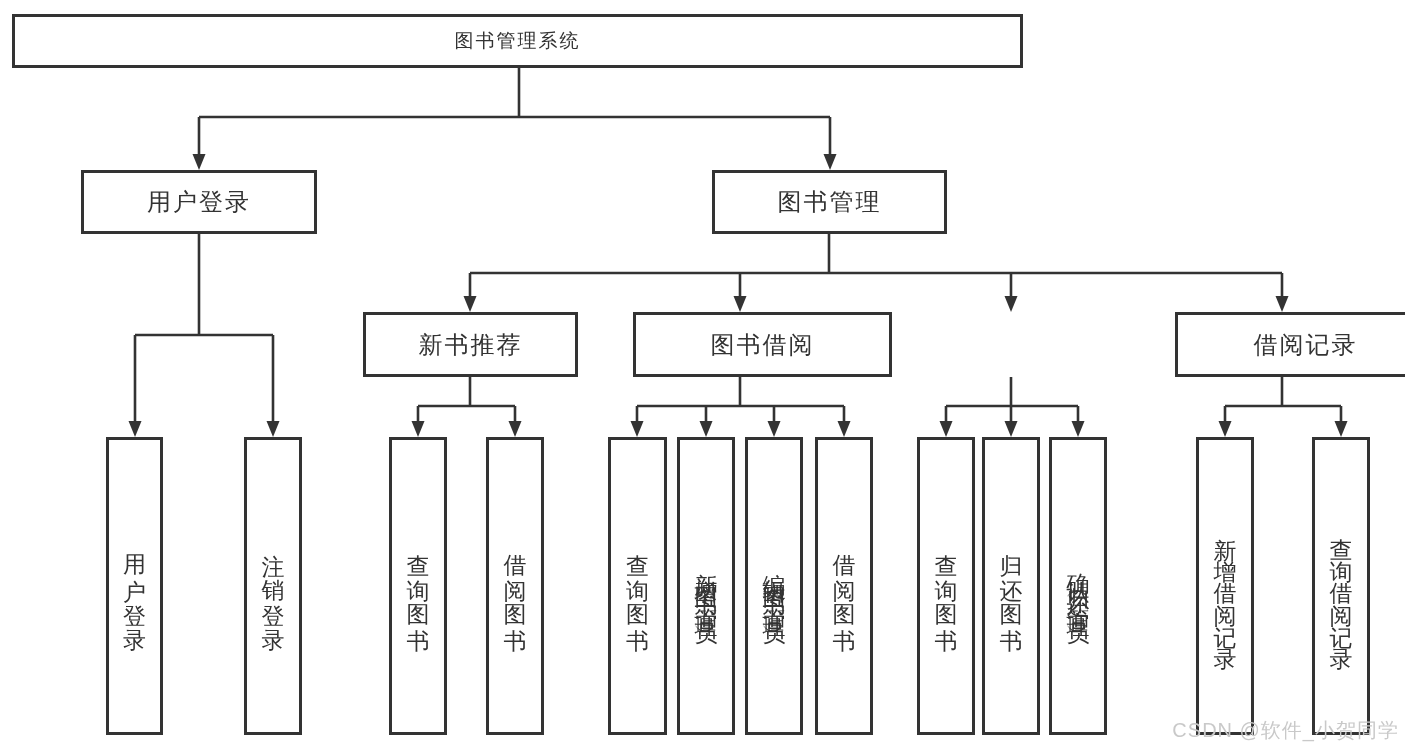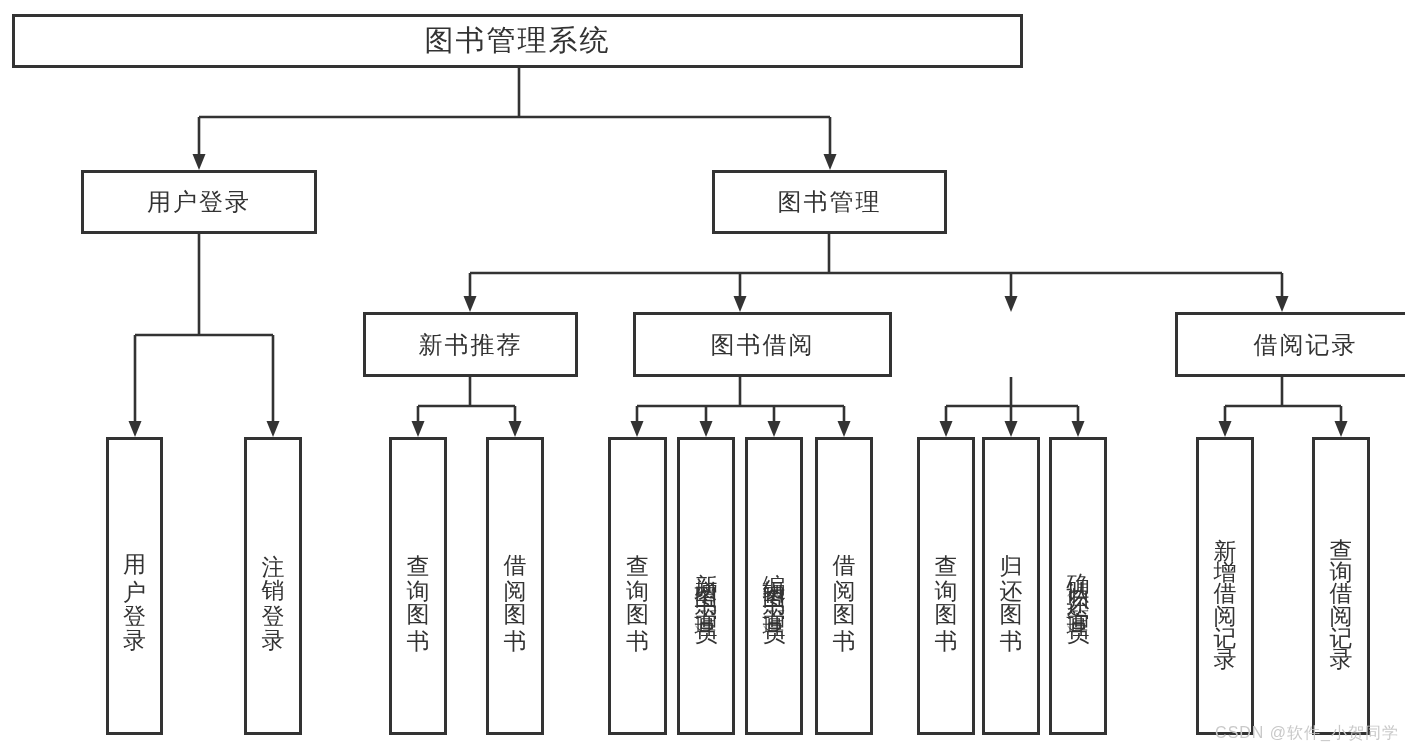--- a/index.html
+++ b/index.html
@@ -17,32 +17,32 @@
   .box {
     position:absolute;
     box-sizing:border-box;
     background:var(--fill,#ffffff);
     border:3px solid var(--line,#333333);
     display:flex;
     align-items:center;
     justify-content:center;
   }
   .box span { color:var(--text,#333333); }
-  .root span  { font-size:29px; letter-spacing:2px; }
+  .root span  { font-size:19px; letter-spacing:2px; }
   .lvl span   { font-size:24px; letter-spacing:2px; }
   .leaf span {
     writing-mode:vertical-rl;
     text-orientation:mixed;
     font-size:23px;
     line-height:1;
   }
   .watermark {
     position:absolute;
     right:6px; bottom:3px;
-    font-size:16px;
+    font-size:20px;
     color:var(--wm,#c9c9c9);
     letter-spacing:1px;
     white-space:nowrap;
   }
 </style>
 </head>
 <body>
 
 <div id="canvas" style="--line: #333333; --fill: #ffffff; --text: #333333; --wm: #c9c9c9;">
 

